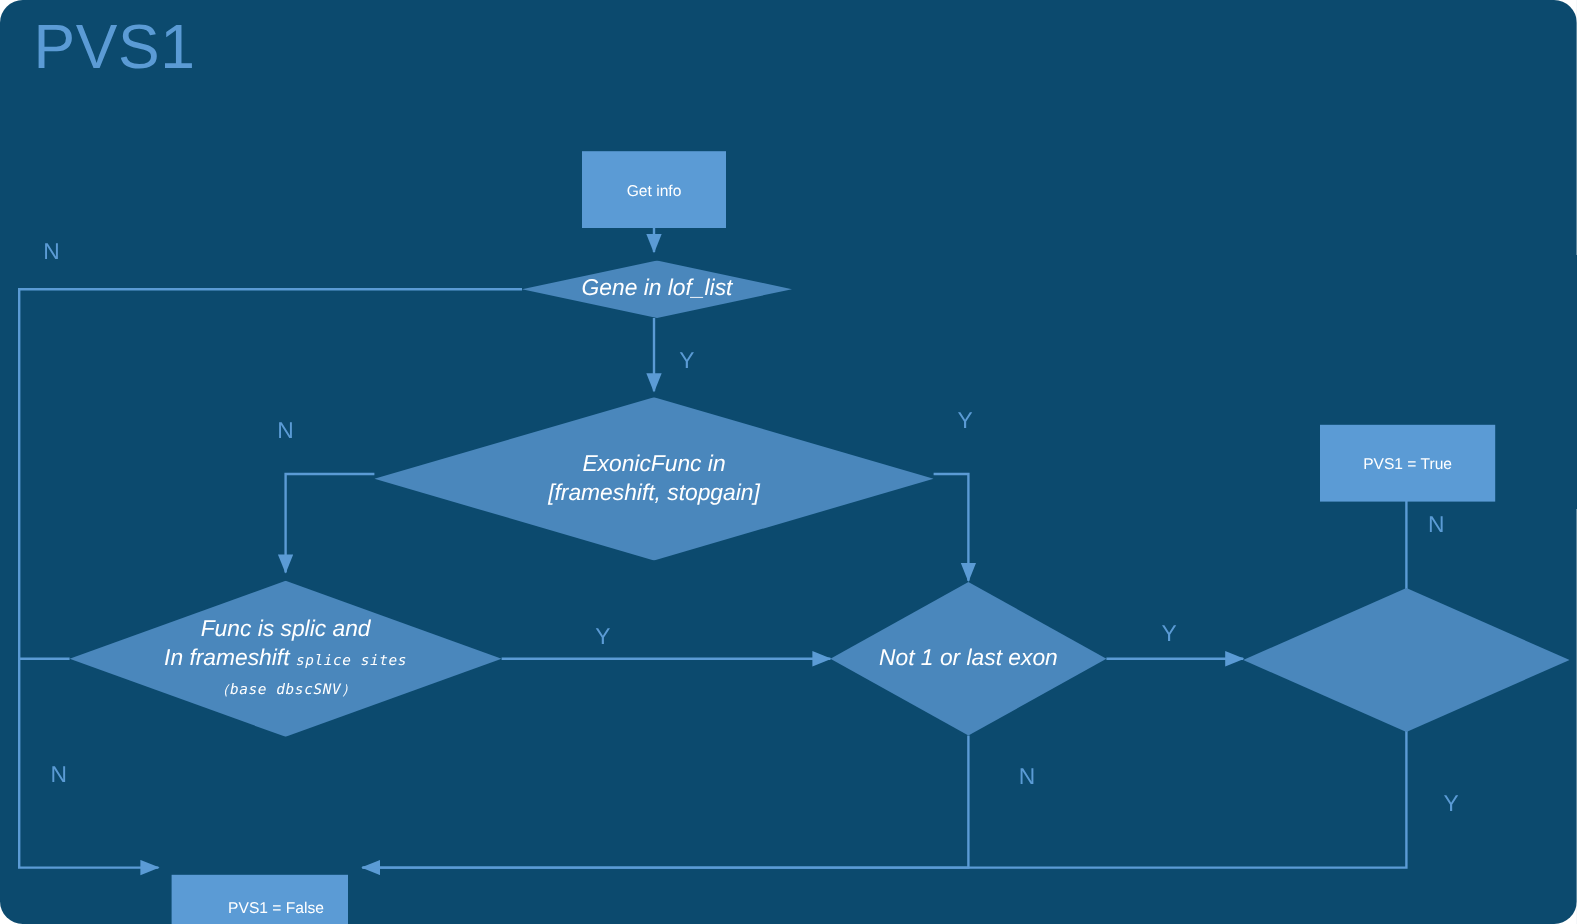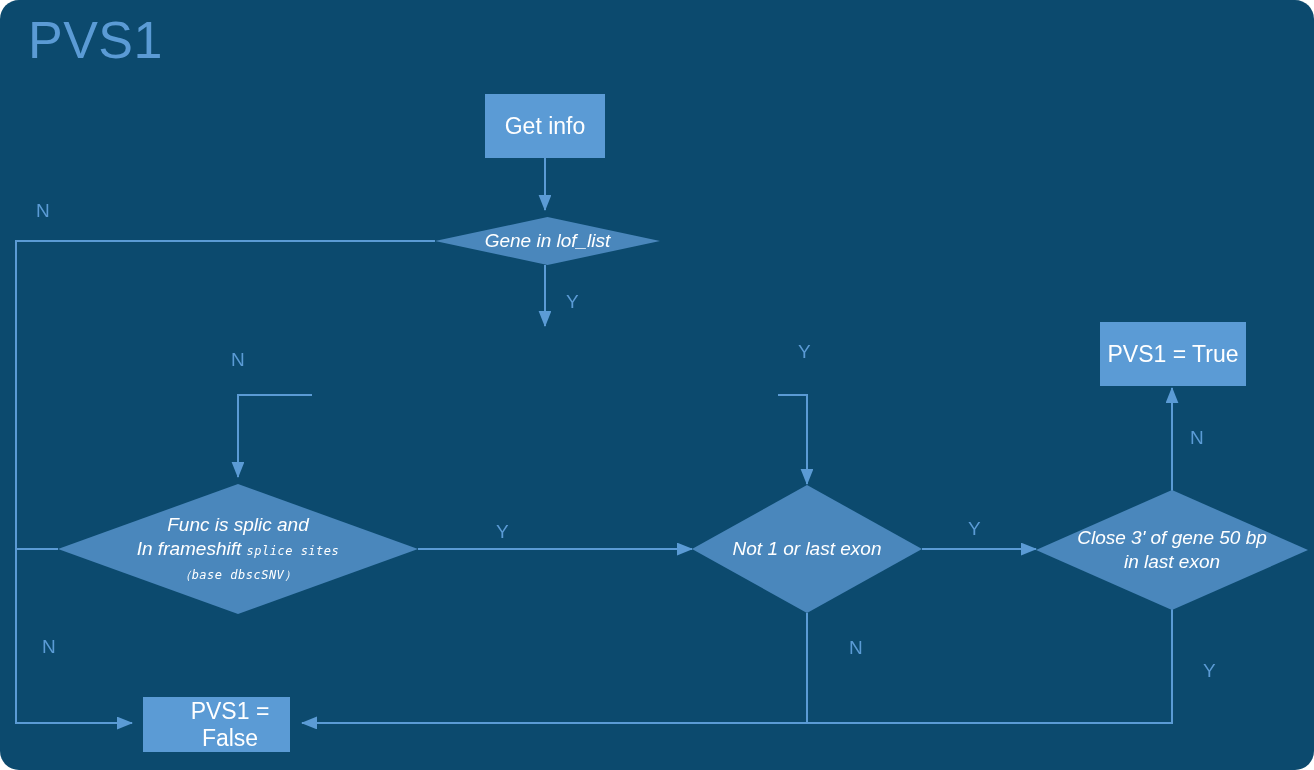--- a/index.html
+++ b/index.html
@@ -40,21 +40,22 @@
     box-sizing: border-box;
     display: flex;
     align-items: center;
     justify-content: center;
     text-align: center;
     color: #ffffff;
     font-family: "Liberation Sans", sans-serif;
   }
   .rect {
     background: #5B9BD5;
-    font-size: 23px;
+    font-size: 13px;
+    margin-top: 32px;
   }
   .diamond-wrap {
     position: absolute;
   }
   .diamond-shape {
     position: absolute;
     left: 0;
     top: 0;
     width: 100%;
     height: 100%;
@@ -129,20 +130,29 @@
     <span>Get info</span>
   </div>
 
   <div class="diamond-wrap" style="left:435px; top:217px; width:225px; height:48px;">
     <svg class="diamond-shape" viewBox="0 0 100 100" preserveAspectRatio="none">
       <polygon points="50,0 100,50 50,100 0,50" fill="#4A87BC"></polygon>
     </svg>
     <span class="diamond-label">Gene in lof_list</span>
   </div>
 
+  <div class="diamond-wrap" style="left:312px; top:331px; width:466px; height:136px;">
+    <svg class="diamond-shape" viewBox="0 0 100 100" preserveAspectRatio="none">
+      <polygon points="50,0 100,50 50,100 0,50" fill="#4A87BC"></polygon>
+    </svg>
+    <span class="diamond-label">
+      <span>ExonicFunc in</span><br>
+      <span>[frameshift, stopgain]</span>
+    </span>
+  </div>
 
   <div class="diamond-wrap" style="left:58px; top:484px; width:360px; height:130px;">
     <svg class="diamond-shape" viewBox="0 0 100 100" preserveAspectRatio="none">
       <polygon points="50,0 100,50 50,100 0,50" fill="#4A87BC"></polygon>
     </svg>
     <span class="diamond-label">
       <span>Func is splic and</span><br>
       <span>In frameshift </span><span class="mono">splice sites</span><br>
       <span class="mono">（base dbscSNV）</span>
     </span>
@@ -152,24 +162,20 @@
     <svg class="diamond-shape" viewBox="0 0 100 100" preserveAspectRatio="none">
       <polygon points="50,0 100,50 50,100 0,50" fill="#4A87BC"></polygon>
     </svg>
     <span class="diamond-label">Not 1 or last exon</span>
   </div>
 
   <div class="diamond-wrap" style="left:1036px; top:490px; width:272px; height:120px;">
     <svg class="diamond-shape" viewBox="0 0 100 100" preserveAspectRatio="none">
       <polygon points="50,0 100,50 50,100 0,50" fill="#4A87BC"></polygon>
     </svg>
-    <span class="diamond-label">
-      <span>Close 3' of gene 50 bp</span><br>
-      <span>in last exon</span>
-    </span>
   </div>
 
   <div class="node rect" style="left:1100px; top:322px; width:146px; height:64px;">
     <span>PVS1 = True</span>
   </div>
 
   <div class="node rect" style="left:143px; top:697px; width:147px; height:55px;padding-left:27px;">
     <span>PVS1 = False</span>
   </div>
 

